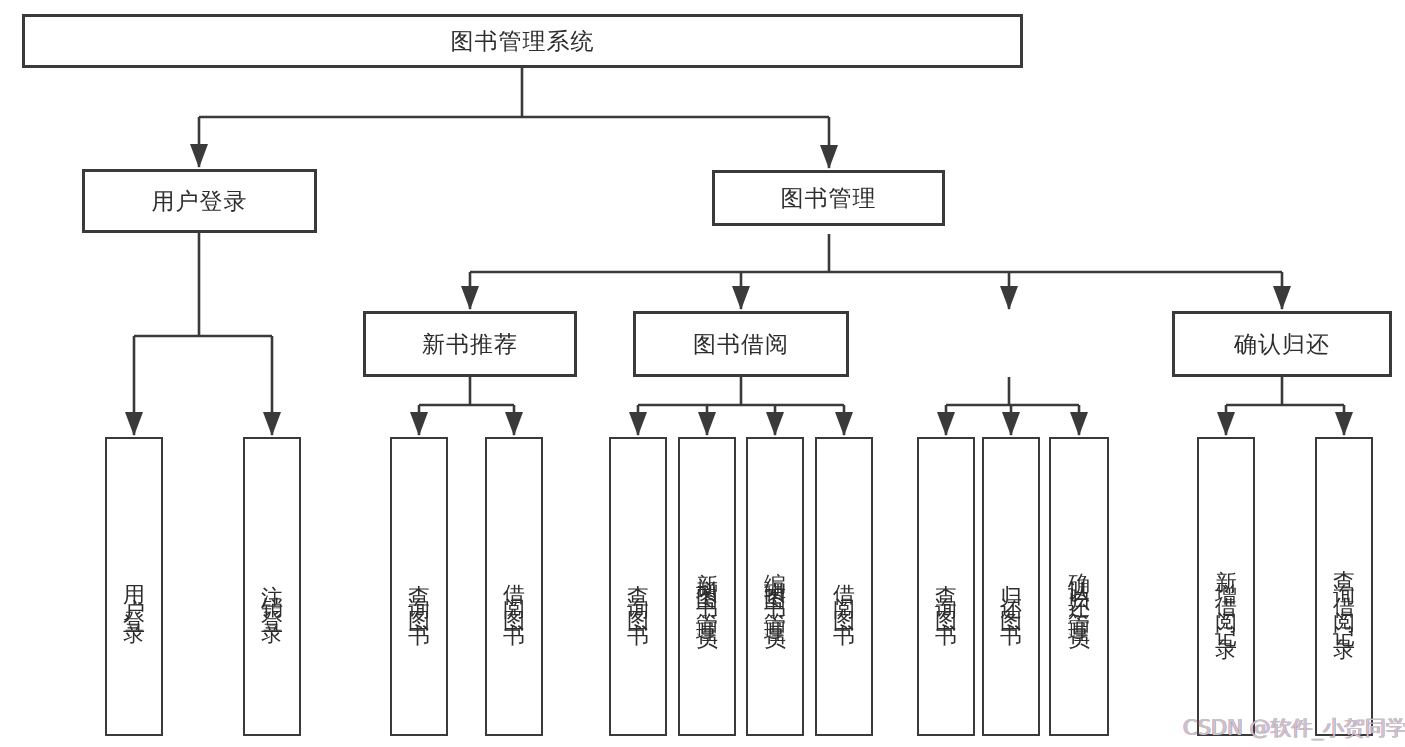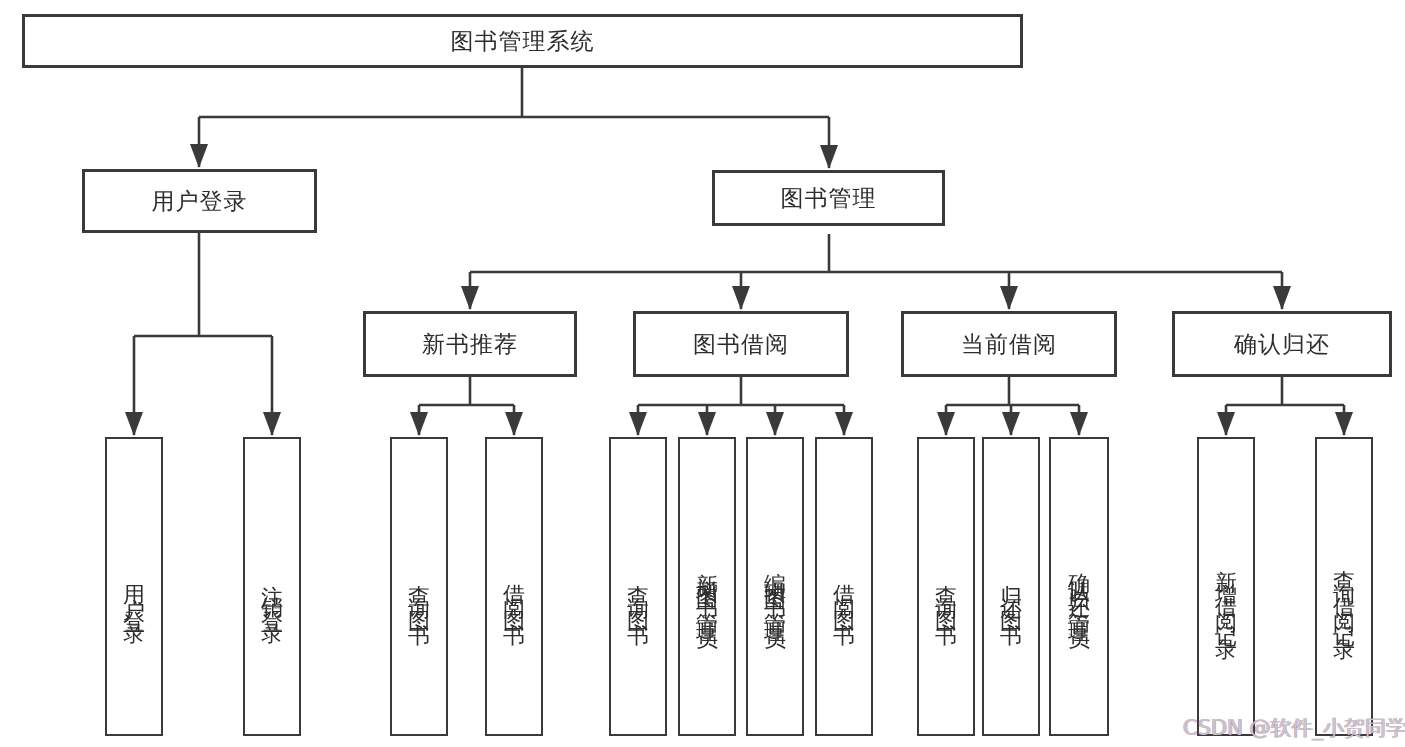--- a/index.html
+++ b/index.html
@@ -81,23 +81,20 @@
   <div class="node hnode" style="left:712px;top:170px;width:233px;height:56px">
     <span>图书管理</span>
   </div>
 
   <div class="node hnode" style="left:363px;top:311px;width:214px;height:66px">
     <span>新书推荐</span>
   </div>
   <div class="node hnode" style="left:633px;top:311px;width:216px;height:66px">
     <span>图书借阅</span>
   </div>
-  <div class="node hnode" style="left:901px;top:311px;width:216px;height:66px">
-    <span>当前借阅</span>
-  </div>
   <div class="node hnode" style="left:1172px;top:311px;width:220px;height:66px">
     <span>确认归还</span>
   </div>
 
   <div class="node vnode" style="left:105px;top:437px;width:58px;height:299px">
     <span class="ls4">用户登录</span>
   </div>
   <div class="node vnode" style="left:243px;top:437px;width:58px;height:299px">
     <span class="ls4">注销登录</span>
   </div>

